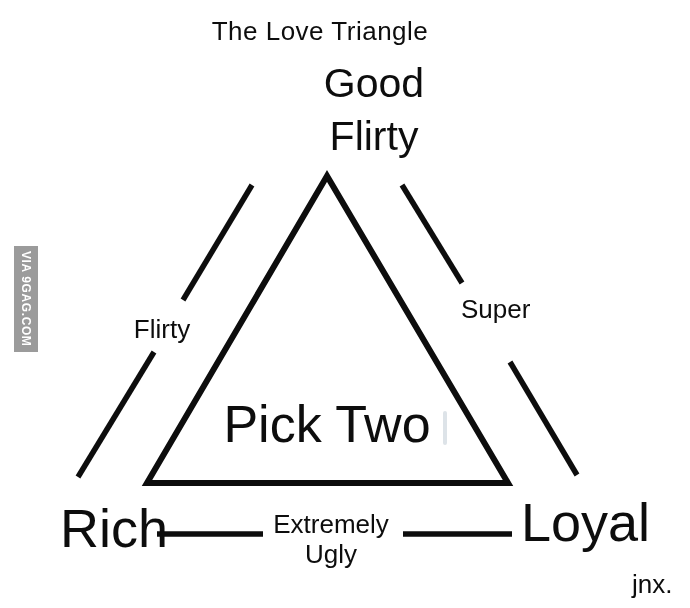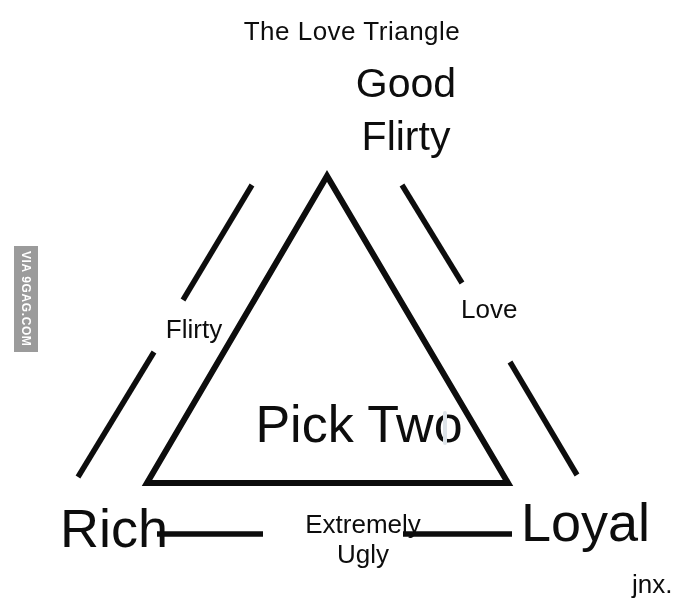--- a/index.html
+++ b/index.html
@@ -5,21 +5,21 @@
   html,body{margin:0;padding:0;background:#ffffff;}
   #canvas{
     position:relative;
     width:690px;height:608px;
     background:#ffffff;
     overflow:hidden;
     font-family:"Liberation Sans","DejaVu Sans",sans-serif;
     color:#0d0d0d;
   }
   .abs{position:absolute;}
-  .ctr{text-align:center;margin-left:32px;}
+  .ctr{text-align:center;}
   #title{left:0;top:16px;width:640px;font-size:26px;letter-spacing:0.5px;}
   #heading{left:0;top:57px;width:652px;font-size:41px;line-height:53px;letter-spacing:0px;padding-left:48px;}
   #pick-two{left:0;top:394px;width:654px;font-size:52px;}
   #rich{left:16px;top:497px;font-size:54px;margin-left:44px;}
   #loyal{left:521px;top:491px;font-size:54px;}
   #flirty{left:112px;top:314px;width:100px;font-size:26px;}
   #super-poor{left:461px;top:292px;font-size:26px;line-height:35px;}
   #extremely-ugly{left:231px;top:509px;width:200px;font-size:26px;line-height:30px;}
   #signature{left:632px;top:569px;font-size:26px;}
   #lines{left:0;top:0;}
@@ -66,21 +66,21 @@
   <div id="pick-two" class="abs ctr">Pick Two</div>
 
   <div id="stray-mark" class="abs"></div>
 
   <div id="rich" class="abs">Rich</div>
   <div id="flirty" class="abs ctr">Flirty</div>
 
   <div id="loyal" class="abs">Loyal</div>
 
   <div id="super-poor" class="abs">
-    <div>Love</div>
+    <div>Super</div>
   </div>
 
   <div id="extremely-ugly" class="abs ctr">
     <div>Extremely</div>
     <div>Ugly</div>
   </div>
 
   <div id="signature" class="abs">jnx.</div>
 
   <div id="watermark-bar" class="abs">

